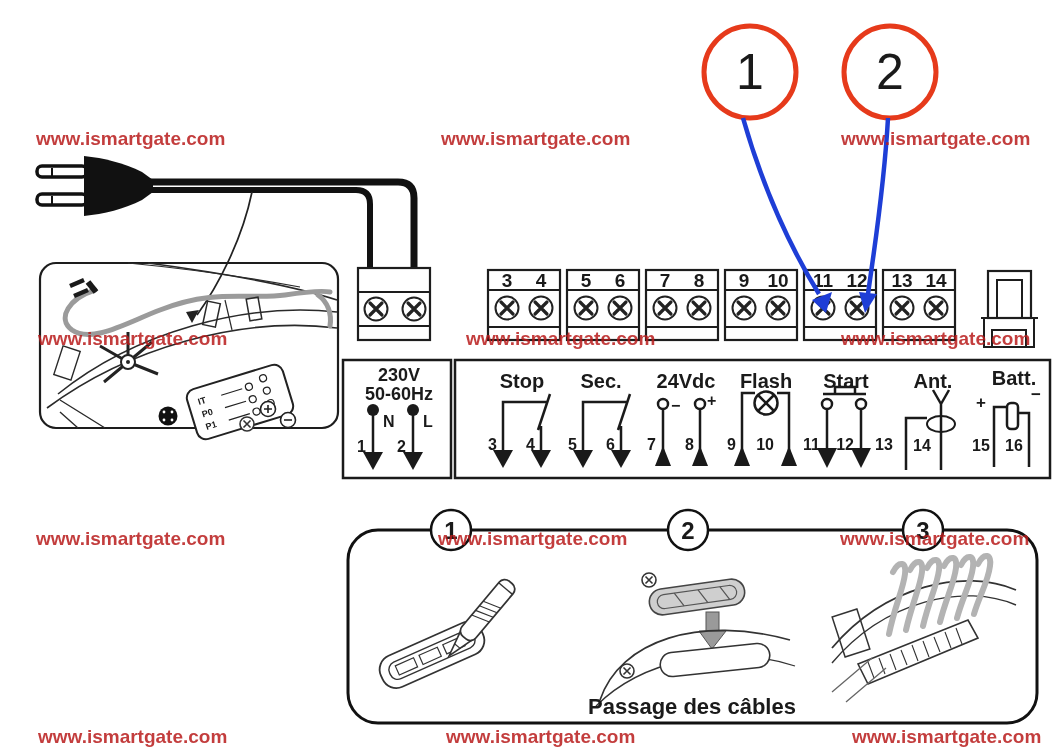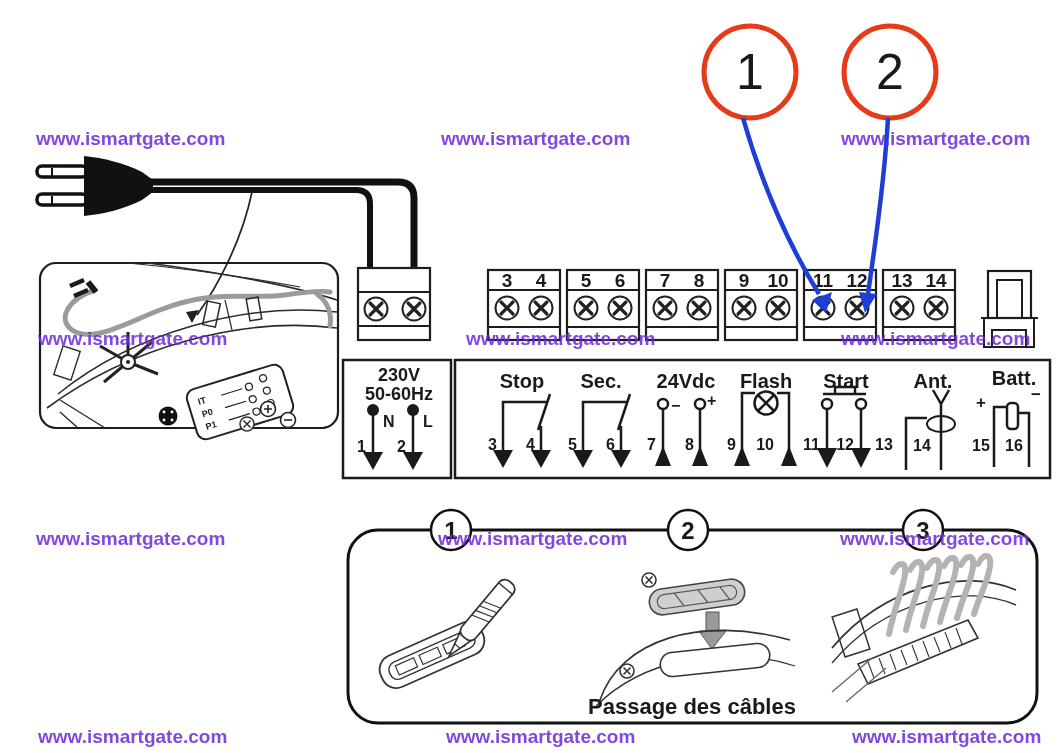--- a/index.html
+++ b/index.html
@@ -1,20 +1,20 @@
 <!DOCTYPE html>
 <html><head>
 <meta charset="utf-8">
 <style>
   html,body{margin:0;padding:0;background:#fff;}
   #stage{position:relative;width:1058px;height:753px;background:#fff;overflow:hidden;
          font-family:"Liberation Sans",sans-serif;}
   #art{position:absolute;left:0;top:0;}
   svg text{font-family:"Liberation Sans",sans-serif;fill:#1a1a1a;}
-  .wm{position:absolute;z-index:5;color:#6d28d9;opacity:.85;font-weight:bold;
+  .wm{position:absolute;z-index:5;color:#b91c1c;opacity:.85;font-weight:bold;
       font-size:19px;letter-spacing:0;pointer-events:none;white-space:nowrap;}
   .blk{fill:none;stroke:#1d1d1d;stroke-width:2.2;}
   .fine{fill:none;stroke:#2a2a2a;stroke-width:1.6;}
   .sym{fill:none;stroke:#1a1a1a;stroke-width:2.5;}
   .grey{fill:none;stroke:#9b9b9b;stroke-width:5;stroke-linecap:round;}
   .lbl{font-size:20px;font-weight:bold;}
   .num{font-size:16px;font-weight:bold;}
   .tnum{font-size:19px;font-weight:bold;}
 </style>
 </head>

